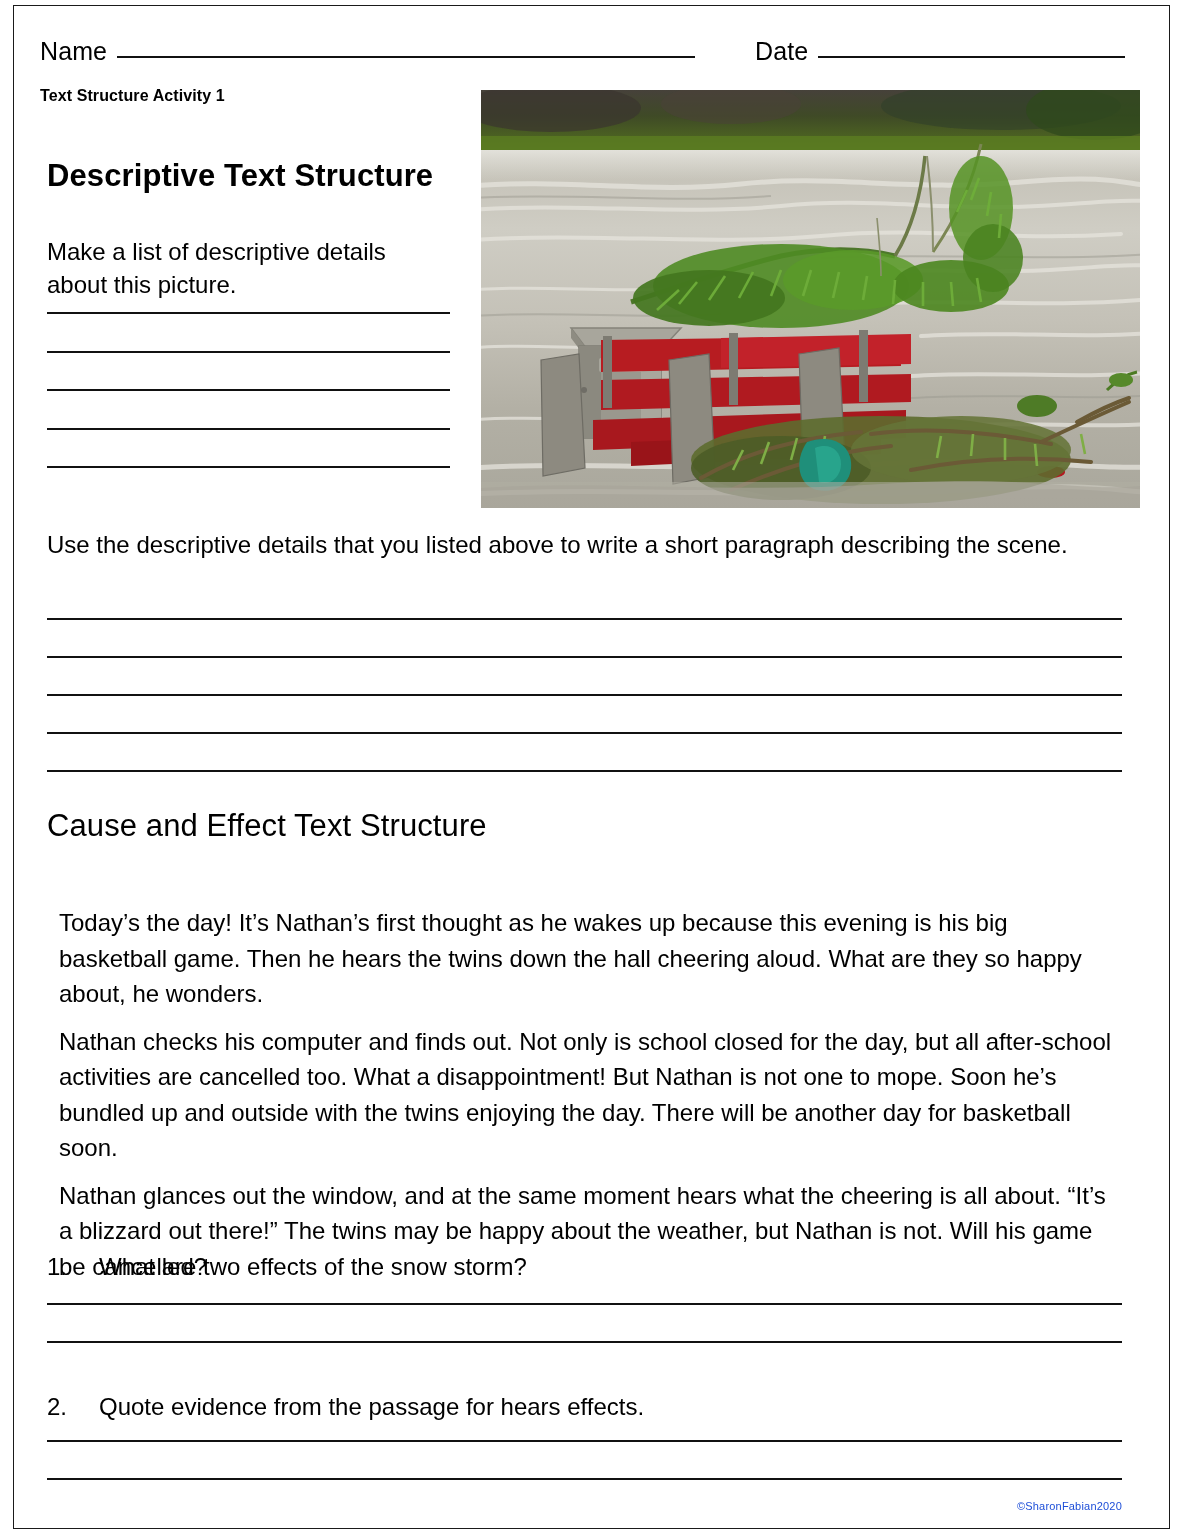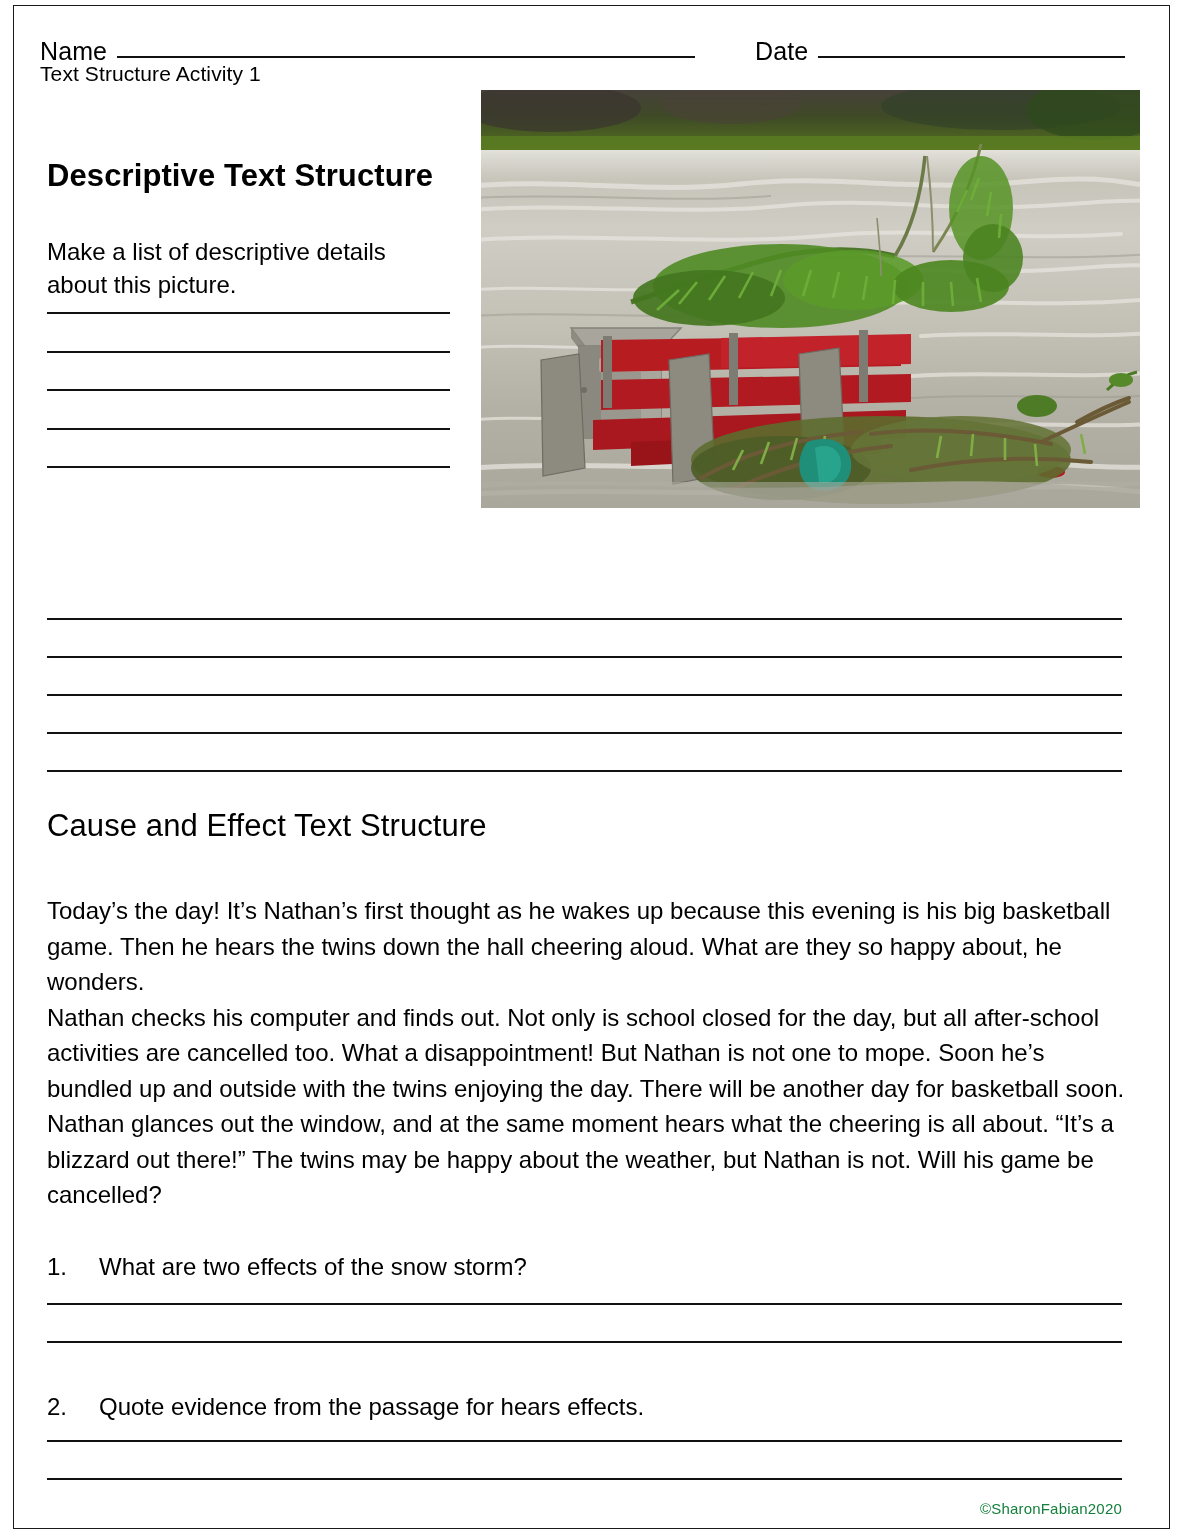--- a/index.html
+++ b/index.html
@@ -61,23 +61,23 @@
     margin: 0 0 6px 10px;
     height: 0;
     border-bottom: 2.5px solid #111111;
   }
   #name-field { flex: 0 0 655px; display: flex; align-items: flex-end; }
   #date-field { flex: 1 1 auto; display: flex; align-items: flex-end; margin-left: 60px; }
 
   #activity-title {
     position: absolute;
     left: 40px;
-    top: 62px;
-    font-size: 21px;
-    font-weight: normal;
+    top: 87px;
+    font-size: 16px;
+    font-weight: bold;
     letter-spacing: .1px;
   }
 
   
   #flood-photo {
     position: absolute;
     left: 481px;
     top: 90px;
     width: 659px;
     height: 418px;
@@ -138,21 +138,21 @@
     letter-spacing: .1px;
   }
   #passage {
     position: absolute;
     left: 47px;
     top: 893px;
     width: 1078px;
     font-size: 24px;
     line-height: 35.5px;
   }
-  #passage p { margin: 0; }
+  #passage p { margin: 12px; }
 
   
   .question {
     position: absolute;
     left: 47px;
     width: 1078px;
     font-size: 24px;
     line-height: 30px;
     display: flex;
   }
@@ -170,22 +170,22 @@
   #answer-lines-1 { top: 1303px; }
   #answer-lines-2 { top: 1440px; }
 
   
   #copyright {
     position: absolute;
     left: 0;
     top: 1500px;
     width: 1122px;
     text-align: right;
-    font-size: 15px;
-    color: #15803d;
+    font-size: 11px;
+    color: #1d4ed8;
     letter-spacing: .2px;
   }
 </style>
 </head>
 <body>
 
 <div id="page">
 
   <div id="page-border"></div>
 
@@ -363,20 +363,21 @@
   <div id="descriptive-instruction">Make a list of descriptive details about this picture.</div>
 
   <div id="descriptive-lines">
     <div class="rule"></div>
     <div class="rule"></div>
     <div class="rule"></div>
     <div class="rule"></div>
     <div class="rule"></div>
   </div>
 
+  <div id="paragraph-instruction">Use the descriptive details that you listed above to write a short paragraph describing the scene.</div>
 
   <div id="paragraph-lines">
     <div class="rule"></div>
     <div class="rule"></div>
     <div class="rule"></div>
     <div class="rule"></div>
     <div class="rule"></div>
   </div>
 
   <div id="cause-heading">Cause and Effect Text Structure</div>

